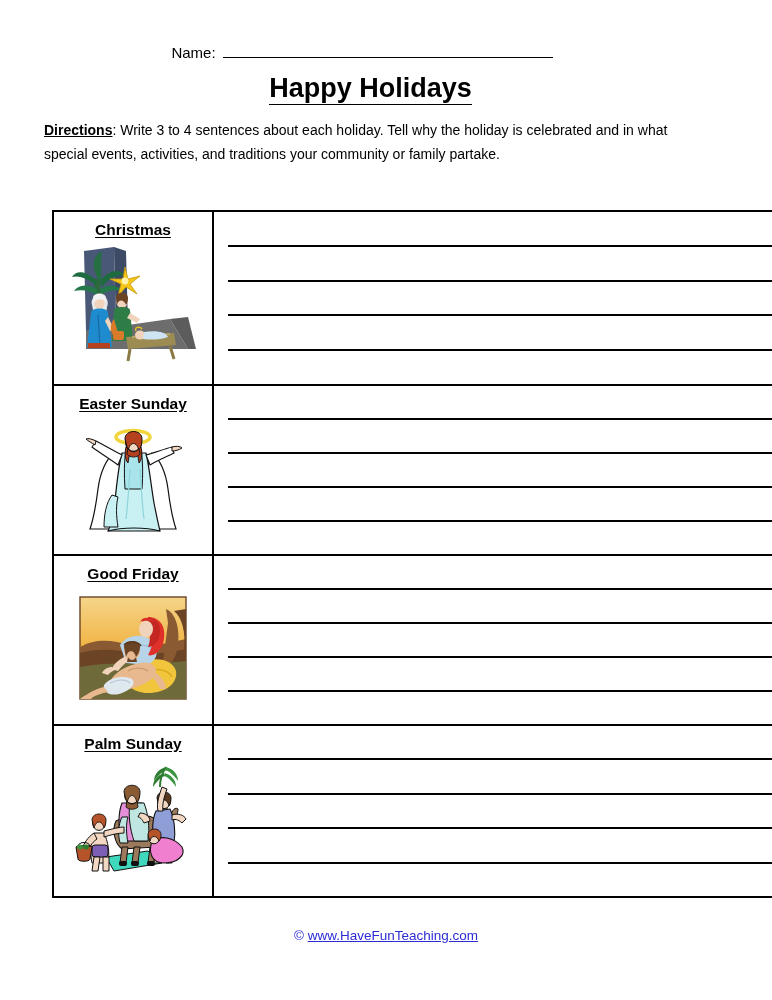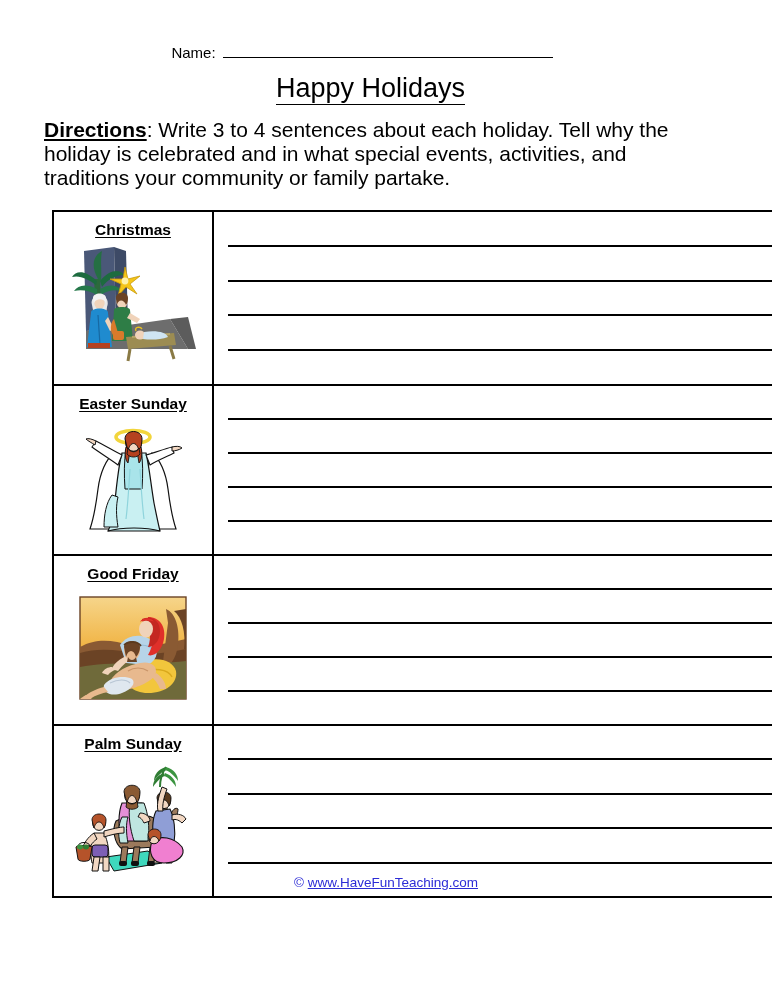--- a/index.html
+++ b/index.html
@@ -40,35 +40,35 @@
   }
 
   
   .page-title {
     position: absolute;
     left: 0;
     top: 73px;
     width: 741px;
     text-align: center;
     font-size: 27px;
-    font-weight: normal;
+    font-weight: bold;
     letter-spacing: 0px;
   }
   .page-title span {
     border-bottom: 1.7px solid #000;
     padding-bottom: 1px;
   }
 
   
   .directions {
     position: absolute;
     left: 44px;
     top: 118px;
     width: 660px;
-    font-size: 21px;
+    font-size: 14px;
     line-height: 24px;
     text-align: left;
   }
   .directions b {
     text-decoration: underline;
     font-weight: bold;
   }
 
   
   .sheet-table {
@@ -135,21 +135,21 @@
   .row-goodfriday .lines-cell { min-height: 168px; }
   .row-easter .label-cell,
   .row-easter .lines-cell { min-height: 168px; }
   .row-palm .label-cell,
   .row-palm .lines-cell { min-height: 170px; }
 
   
   .footer {
     position: absolute;
     left: 0;
-    top: 875px;
+    top: 928px;
     width: 772px;
     text-align: center;
     font-size: 13.5px;
     color: #2c2cd6;
   }
   .footer .copy { color: #2c2cd6; }
   .footer .site { text-decoration: underline; color: #2c2cd6; }
 </style>
 </head>
 <body>

